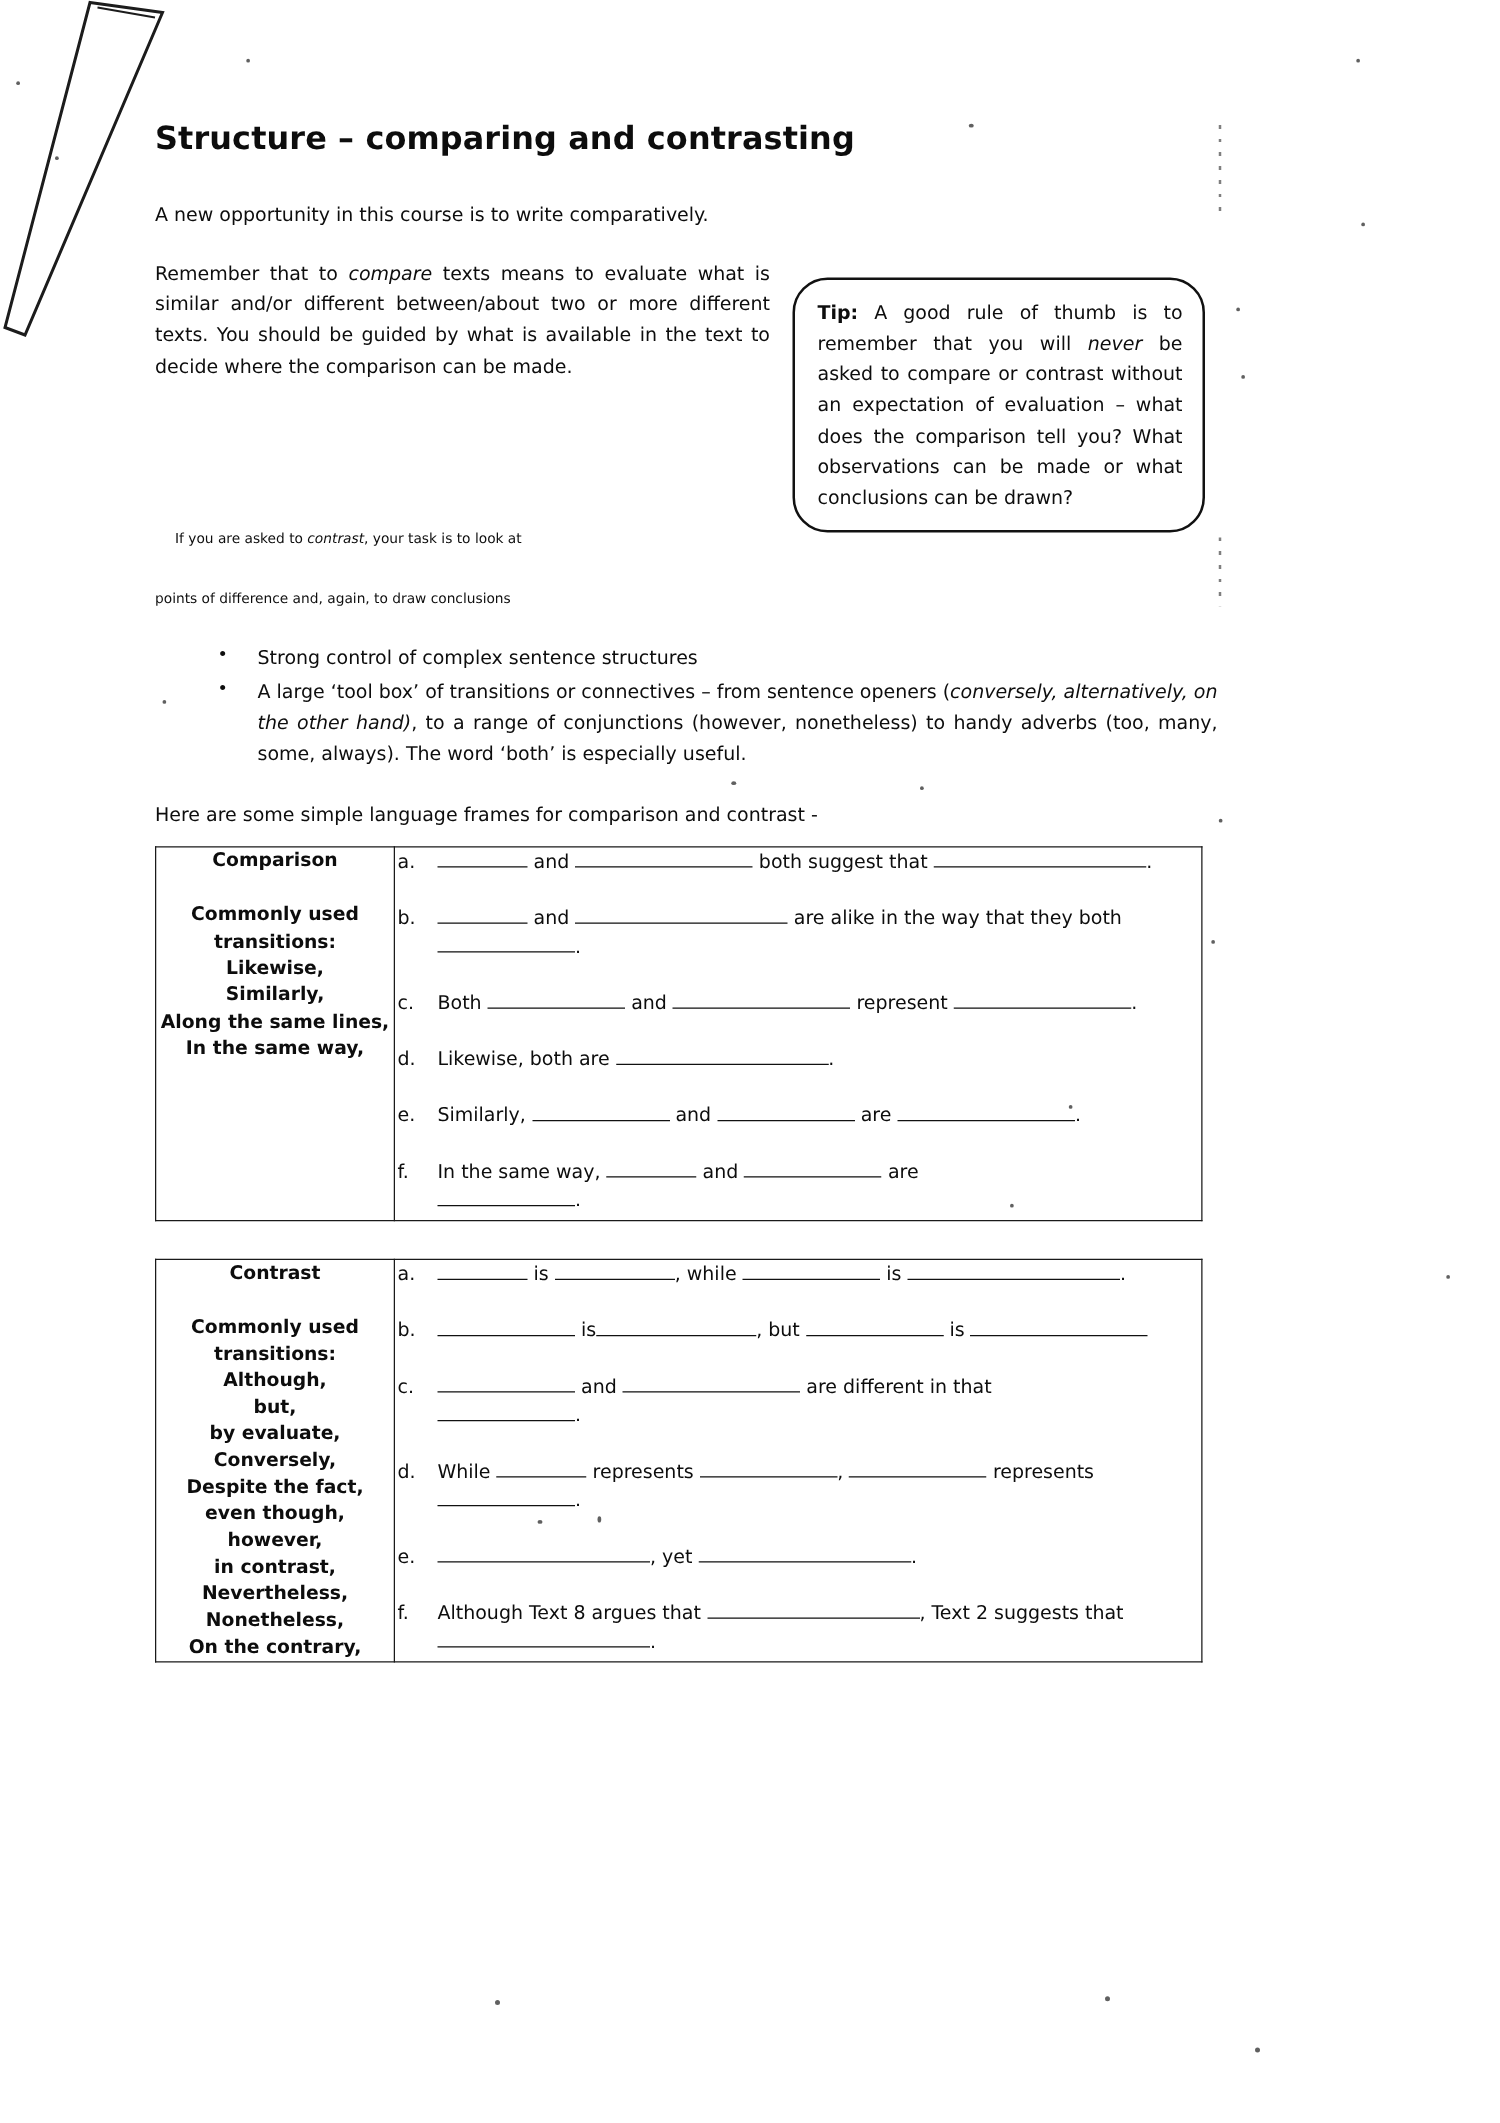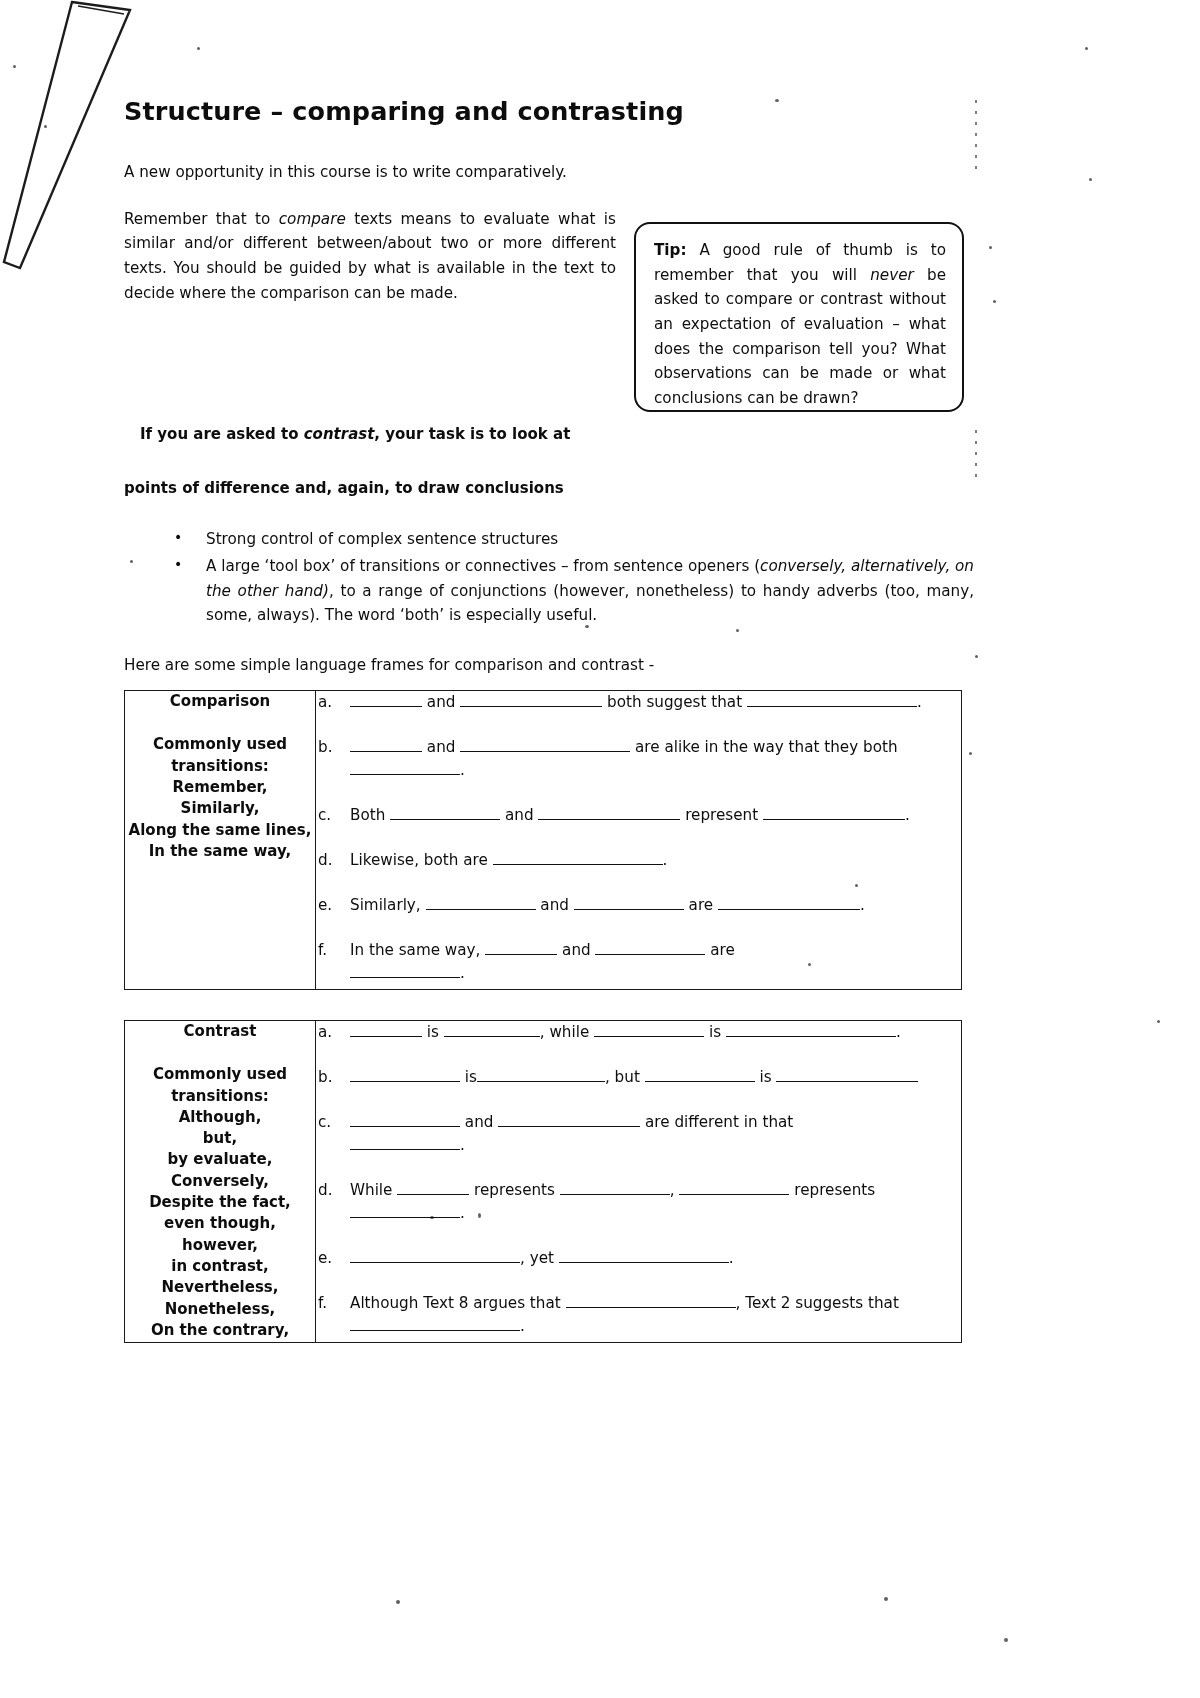--- a/index.html
+++ b/index.html
@@ -71,32 +71,31 @@
   }
   .left-col p { margin: 0 0 22px 0; }
 
   .tipbox {
     position: absolute;
     left: 510px;
     top: 62px;
     width: 330px;
     box-sizing: border-box;
     border: 2.2px solid #111;
-    border-radius: 16px;
-    padding: 14px 16px 0 18px;
+    border-radius: 28px;
+    padding: 14px 16px 14px 18px;
     font-size: 15.2px;
     line-height: 1.62;
     text-align: justify;
   }
   .tipbox .tip-label { font-weight: bold; }
 
   .after-tip {
-    font-size: 15px;
+    font-size: 11px;
     line-height: 1.62;
-    font-weight: bold;
   }
   .p-contrast {
     width: 492px;
     text-align: justify;
     margin: 12px 0 0 16px;
   }
   .p-points {
     margin: 30px 0 0 0;
   }
   .p-skills {
@@ -254,21 +253,21 @@
 
     <p class="p-frames">Here are some simple language frames for comparison and contrast -</p>
 
     <table class="frames">
       <tbody>
           <tr>
         <td class="cat">
           <div class="cat-title">Comparison</div>
           <div class="trans-head">Commonly used</div>
           <div class="trans-head">transitions:</div>
-          <div class="trans-item">Remember,</div>
+          <div class="trans-item">Likewise,</div>
           <div class="trans-item">Similarly,</div>
           <div class="trans-item">Along the same lines,</div>
           <div class="trans-item">In the same way,</div>
         </td>
         <td class="items">
           <ol class="frame-list">
             <li>
               <span class="marker">a.</span><span class="blank w1"></span><span> and </span><span class="blank w3"></span><span> both suggest that </span><span class="blank w4"></span><span>.</span>
             </li>
             <li>

